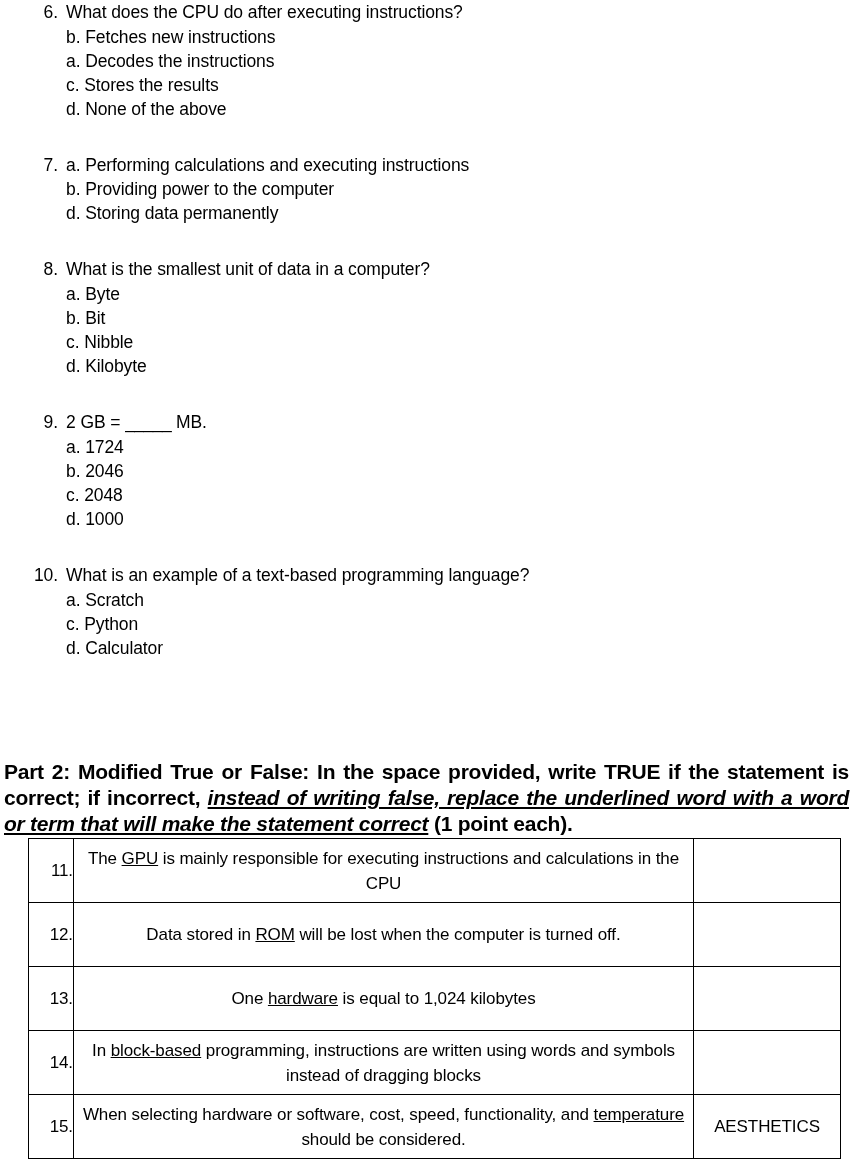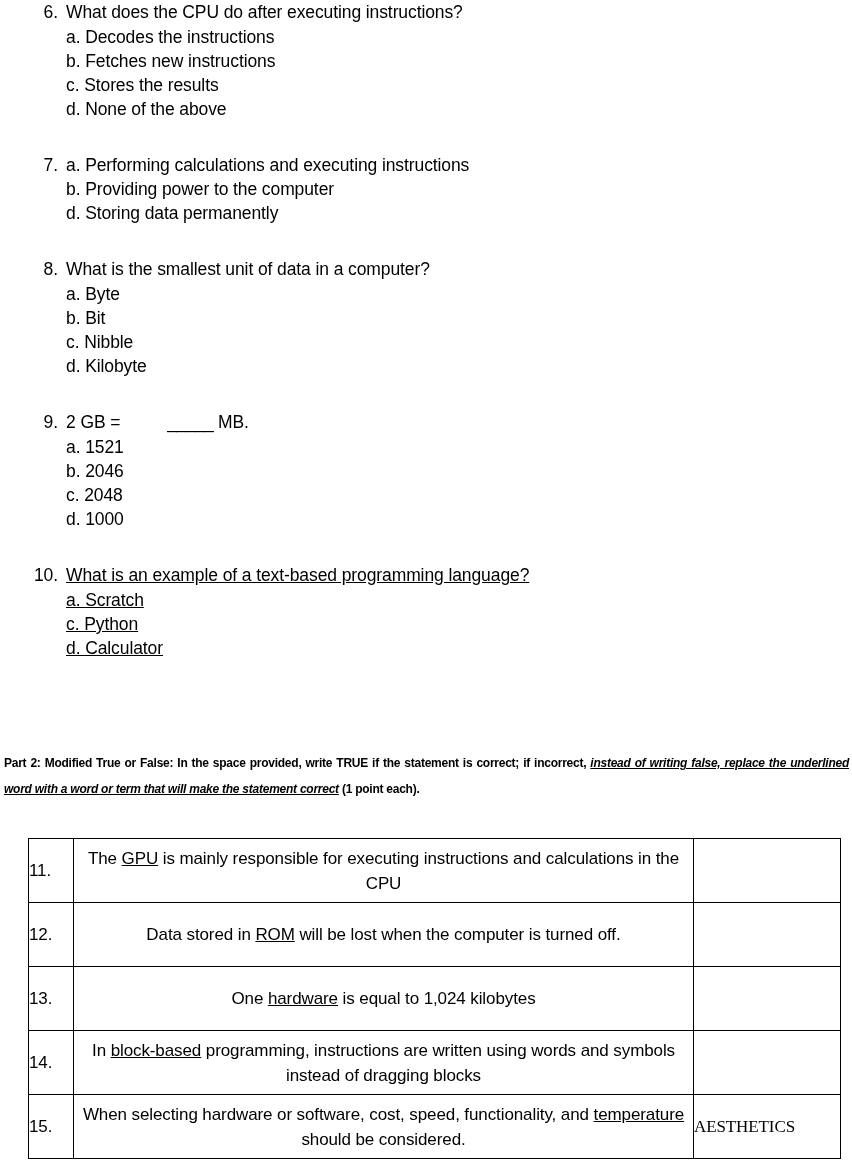--- a/index.html
+++ b/index.html
@@ -27,57 +27,57 @@
   .mc-list {
     position: absolute;
     left: 0;
     top: 0;
     width: 852px;
   }
   .mc-item {
     position: relative;
     margin: 0 0 32px 0;
   }
-  .mc-item:last-child { margin-bottom: 4px; text-decoration: underline; }
+  .mc-item:last-child { margin-bottom: 4px; }
 
   .q-line {
     position: relative;
     padding-left: 66px;
     font-size: 17.5px;
     line-height: 25px;
     letter-spacing: -0.1px;
     white-space: nowrap;
   }
   .q-num {
     position: absolute;
     left: 26px;
     top: 0;
     width: 32px;
     text-align: right;
     font-size: 17.5px;
     line-height: 25px;
   }
   .q-text { display: inline; }
-  .blank-line { letter-spacing: -0.5px; margin-left: 42px; }
+  .blank-line { letter-spacing: -0.5px; }
 
   .opt-line {
     padding-left: 66px;
     font-size: 17.5px;
     line-height: 24px;
     letter-spacing: -0.1px;
     white-space: nowrap;
   }
 
   
   .part2 {
     position: absolute;
     left: 4px;
     top: 738px;
     width: 845px;
-    font-size: 12px;
+    font-size: 21px;
     line-height: 26px;
     font-weight: bold;
     text-align: justify;
     text-justify: inter-word;
     letter-spacing: -0.25px;
   }
   .part2 .bi-u {
     font-style: italic;
     font-weight: bold;
     text-decoration: underline;
@@ -98,33 +98,32 @@
     vertical-align: middle;
     font-size: 17px;
     line-height: 25px;
     letter-spacing: -0.1px;
   }
   .col-num { width: 45px; }
   .col-stmt { width: 620px; }
   .col-ans { width: 147px; }
 
   .cell-num {
-    text-align: left;
+    text-align: right;
     padding: 12px 2px 6px 2px;
     font-size: 17px;
   }
   .cell-stmt {
     text-align: center;
     padding: 6px 10px 10px 10px;
   }
   .cell-ans {
-    text-align: left;
+    text-align: center;
     padding: 6px 4px 10px 14px;
     font-size: 17px;
-    font-family: Liberation Serif, serif;
   }
   .row-11 td, .row-14 td, .row-15 td { height: 63px; }
   .row-12 td, .row-13 td { height: 63px; }
 
   .kw {
     font-weight: normal;
     text-decoration: underline;
   }
 </style>
 </head>
@@ -132,22 +131,22 @@
 
 <div class="page">
 
   <div class="mc-list">
 
     <div class="mc-item">
       <div class="q-line">
         <span class="q-num">6.</span>
         <span class="q-text">What does the CPU do after executing instructions?</span>
       </div>
+      <div class="opt-line">b. Fetches new instructions</div>
       <div class="opt-line">a. Decodes the instructions</div>
-      <div class="opt-line">b. Fetches new instructions</div>
       <div class="opt-line">c. Stores the results</div>
       <div class="opt-line">d. None of the above</div>
     </div>
 
     <div class="mc-item">
       <div class="q-line">
         <span class="q-num">7.</span>
       </div>
       <div class="opt-line">a. Performing calculations and executing instructions</div>
       <div class="opt-line">b. Providing power to the computer</div>
@@ -163,21 +162,21 @@
       <div class="opt-line">b. Bit</div>
       <div class="opt-line">c. Nibble</div>
       <div class="opt-line">d. Kilobyte</div>
     </div>
 
     <div class="mc-item">
       <div class="q-line">
         <span class="q-num">9.</span>
         <span class="q-text">2 GB = </span><span class="blank-line">_____</span><span class="q-text"> MB.</span>
       </div>
-      <div class="opt-line">a. 1521</div>
+      <div class="opt-line">a. 1724</div>
       <div class="opt-line">b. 2046</div>
       <div class="opt-line">c. 2048</div>
       <div class="opt-line">d. 1000</div>
     </div>
 
     <div class="mc-item">
       <div class="q-line">
         <span class="q-num">10.</span>
         <span class="q-text">What is an example of a text-based programming language?</span>
       </div>

